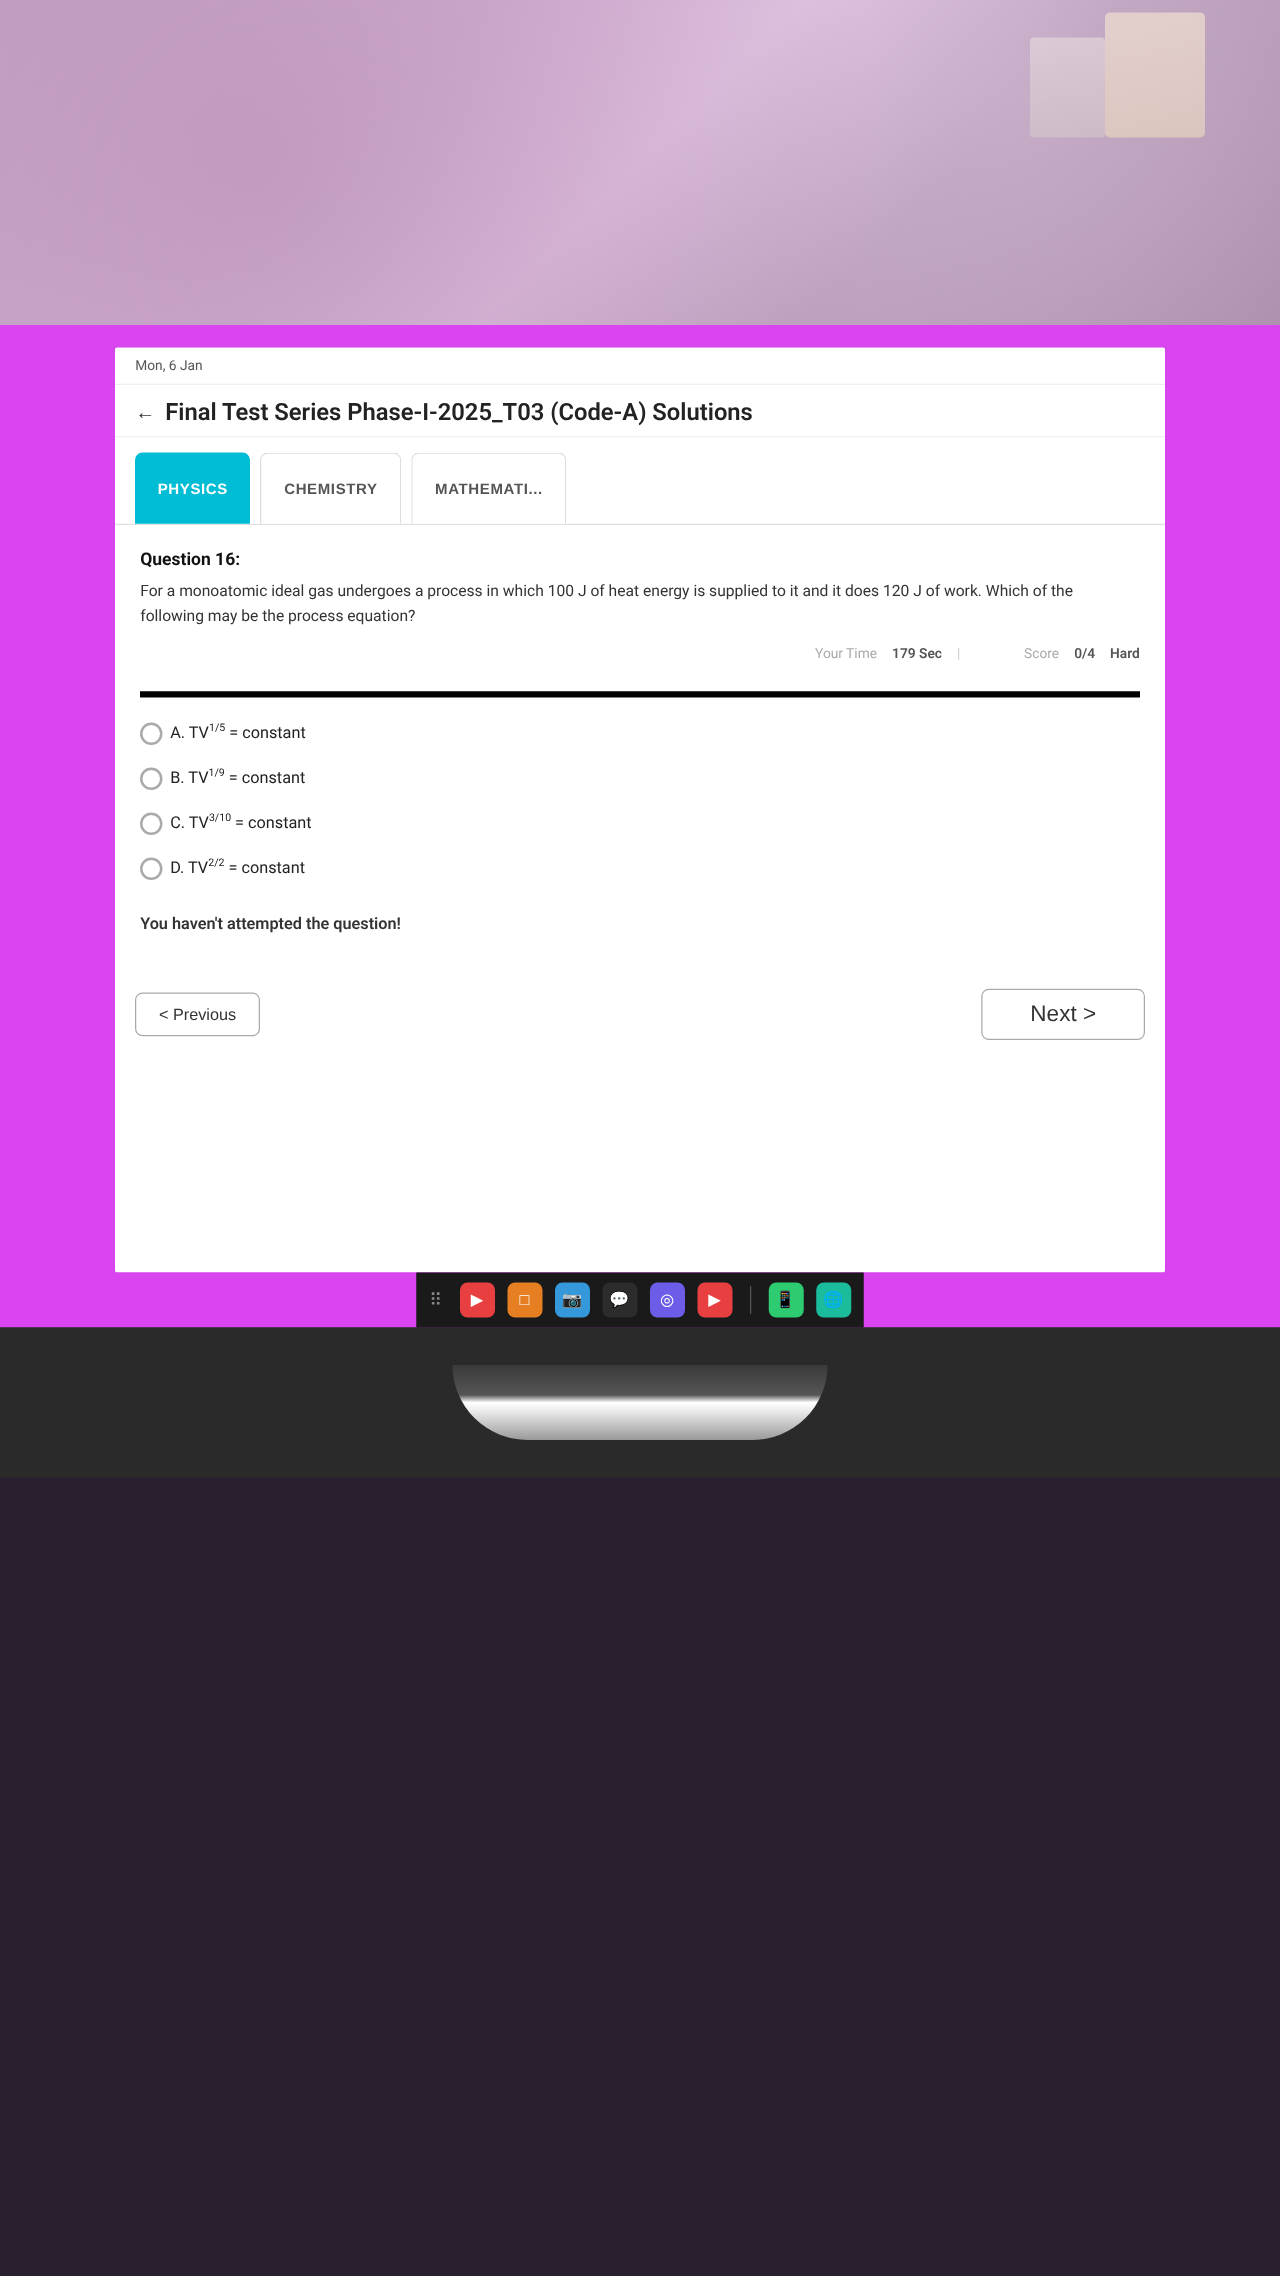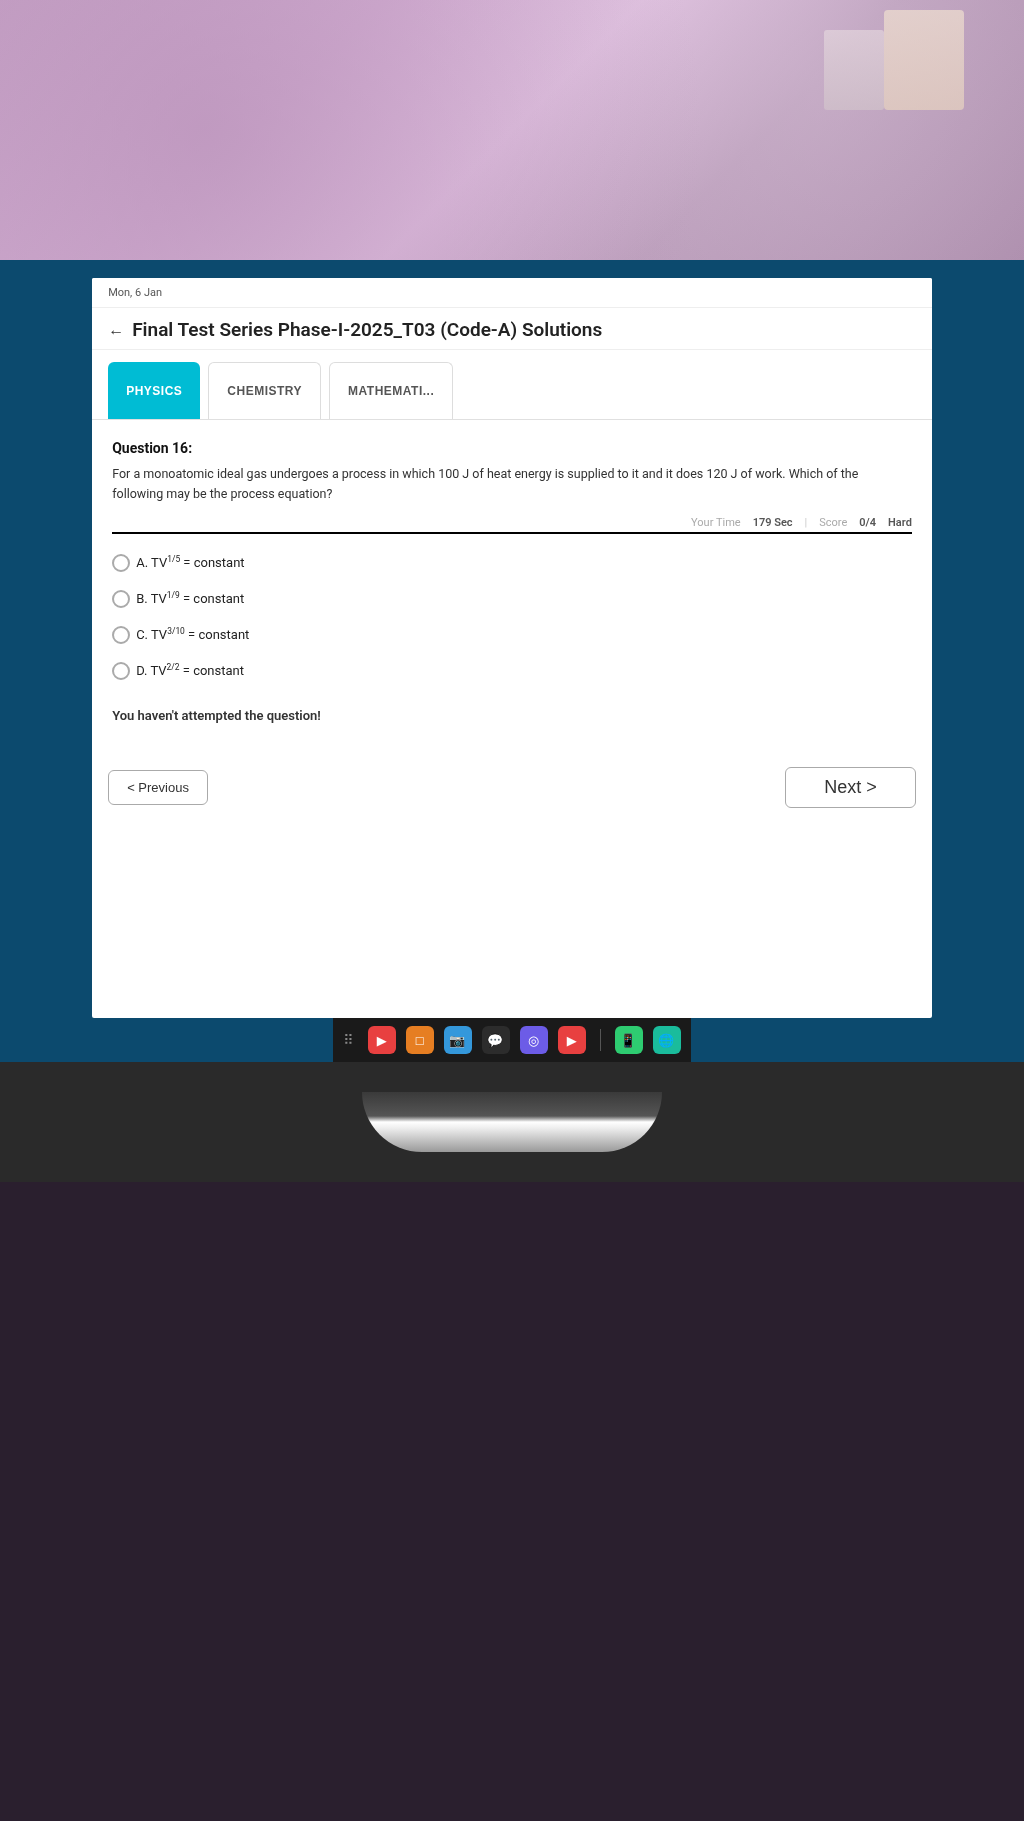--- a/index.html
+++ b/index.html
@@ -26,21 +26,21 @@
       top: 0; left: 0; right: 0; bottom: 0;
       background: radial-gradient(circle at 20% 50%, rgba(180,140,180,0.6) 0%, transparent 60%),
                   radial-gradient(circle at 80% 30%, rgba(220,200,220,0.4) 0%, transparent 50%);
     }
     .laptop-screen {
       width: 100%;
       background: #1a1a1a;
       padding: 0;
     }
     .screen-bezel {
-      background: #0c4a6e;
+      background: #d946ef;
       width: 100%;
       display: flex;
       flex-direction: column;
       align-items: center;
     }
     .screen-content {
       background: #f5f5f5;
       width: 82%;
       min-height: 740px;
       border-radius: 2px;
@@ -122,26 +122,26 @@
       margin-bottom: 12px;
     }
     .meta-row {
       display: flex;
       align-items: center;
       justify-content: flex-end;
       gap: 12px;
       font-size: 11px;
       color: #888;
       margin-bottom: 16px;
-      padding-bottom: 3px;
-      border-bottom: 2px solid #000000;
+      padding-bottom: 24px;
+      border-bottom: 5px solid #000000;
     }
     .meta-row .time-label { color: #aaa; }
     .meta-row .time-val { color: #555; font-weight: 600; }
-    .meta-row .score-label { color: #aaa; }
+    .meta-row .score-label { color: #aaa; margin-left: 39px; }
     .meta-row .score-val { color: #555; font-weight: 600; text-align: center; }
     .meta-row .difficulty {
       color: #555;
       font-weight: 600;
     }
     .options-list {
       display: flex;
       flex-direction: column;
       gap: 18px;
       padding: 4px 0 16px;

